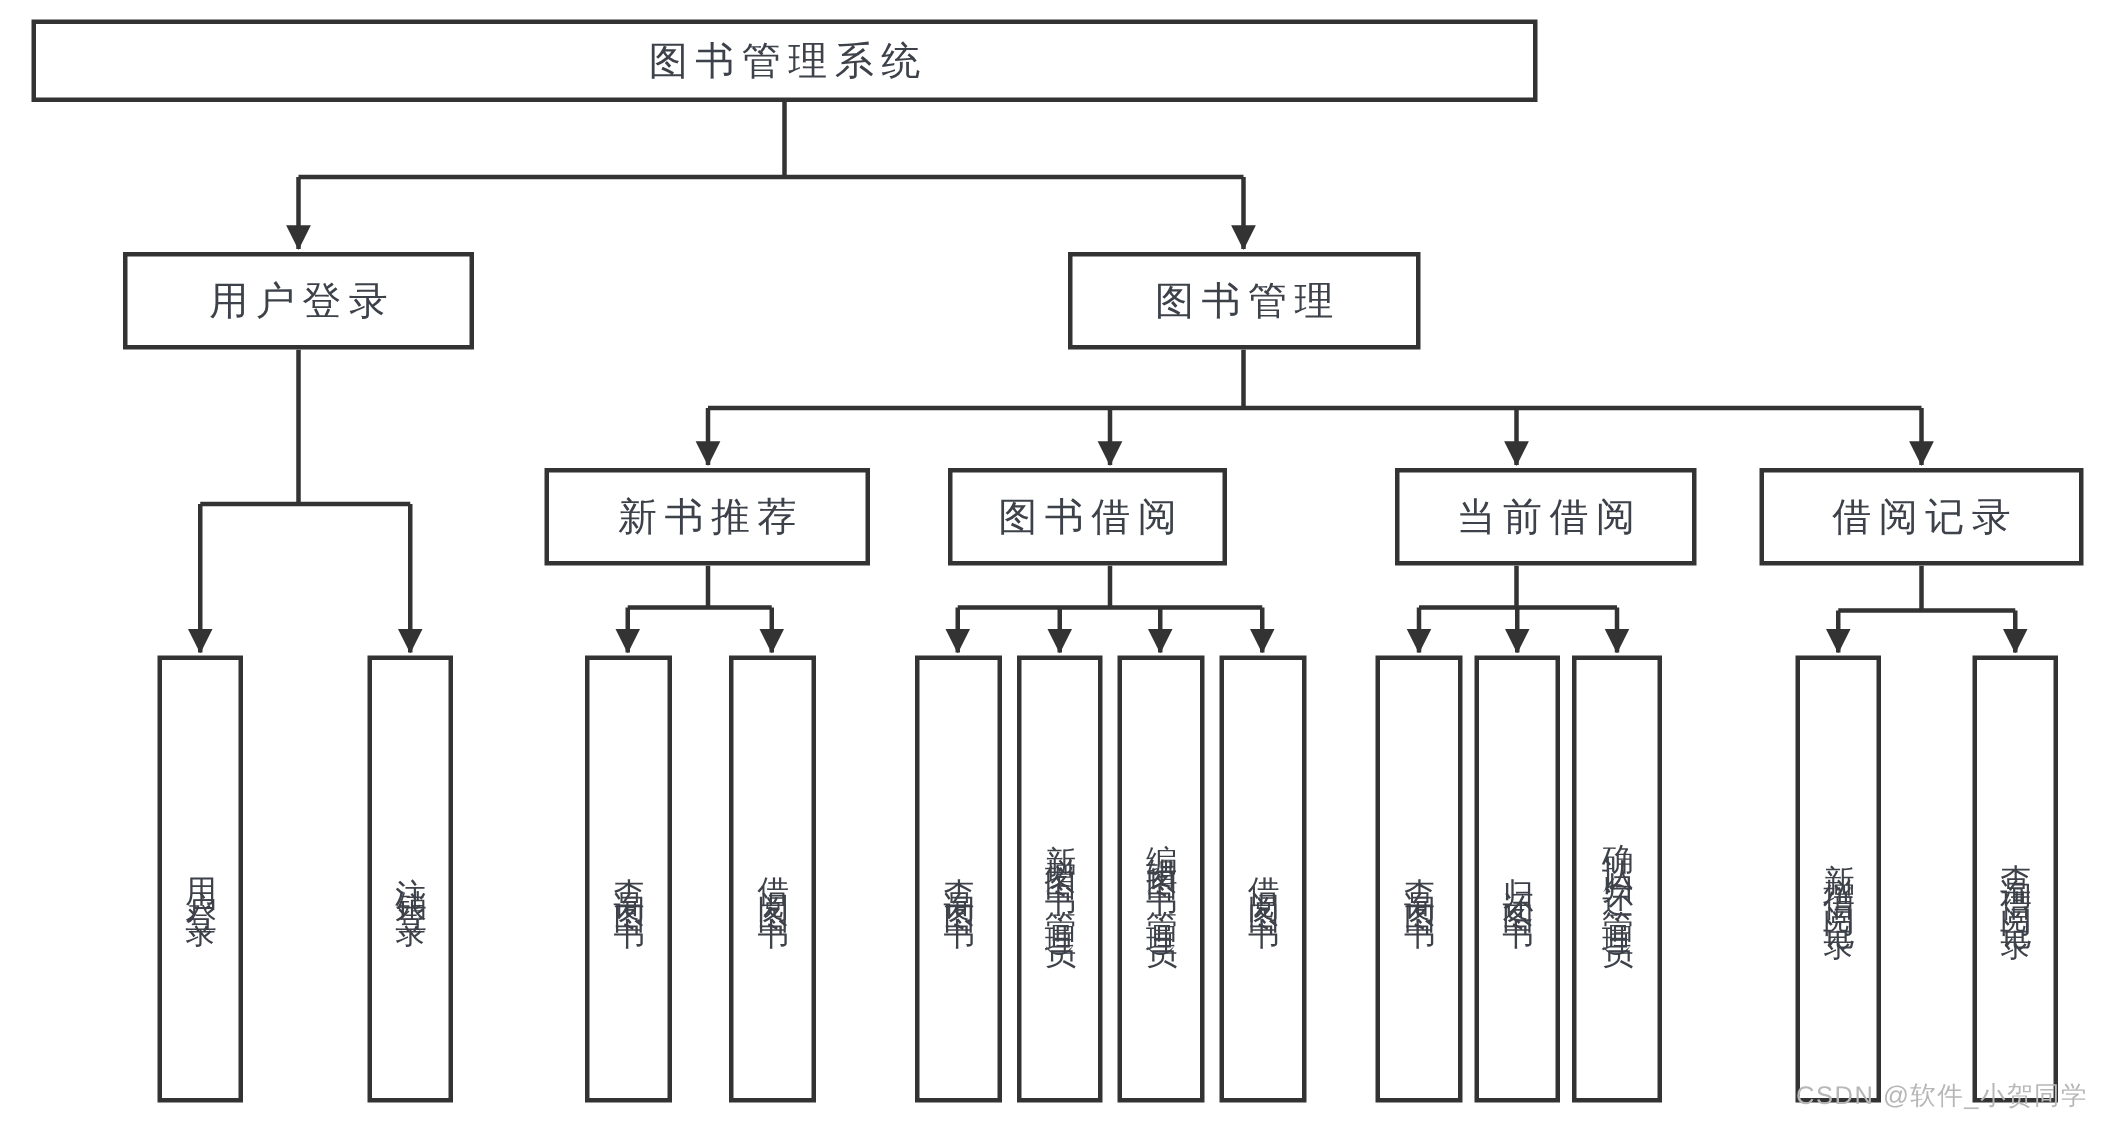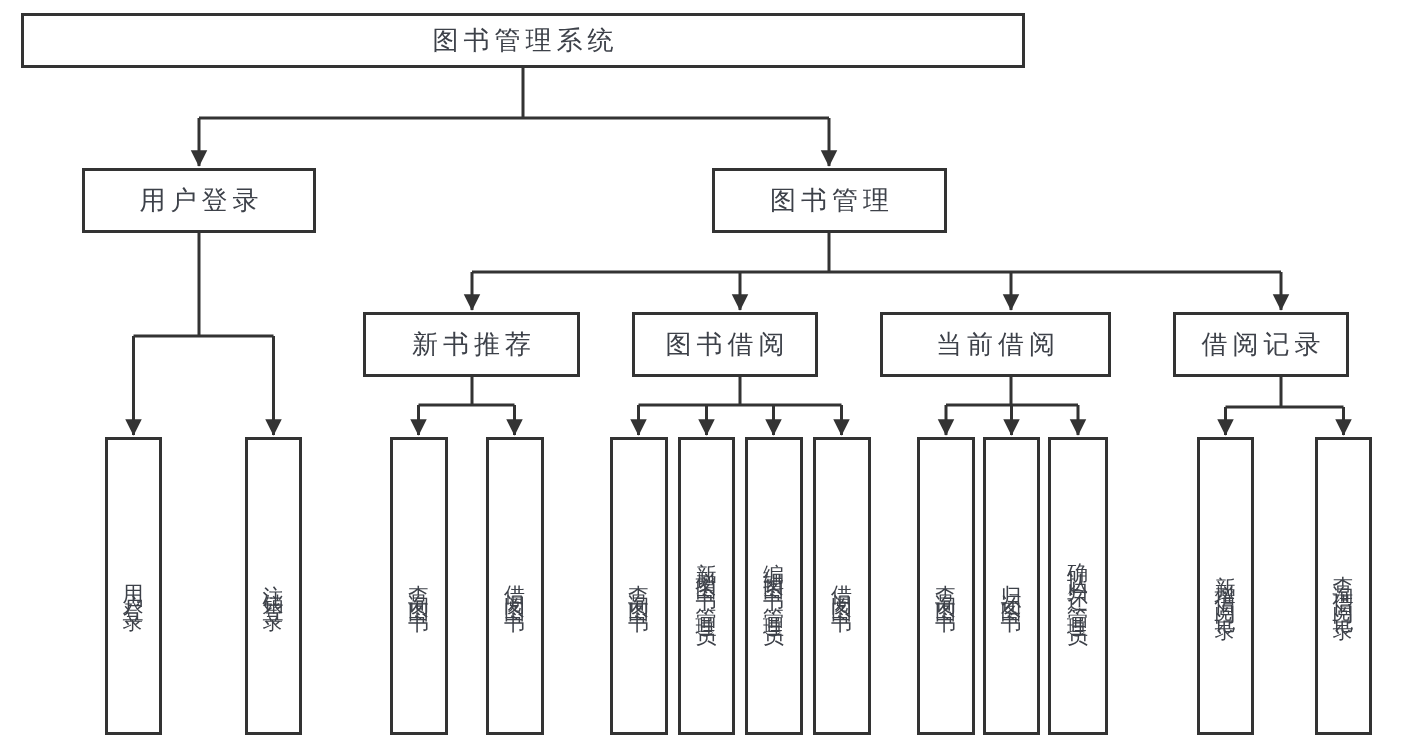--- a/index.html
+++ b/index.html
@@ -124,24 +124,24 @@
   <div class="node hbox" style="left:712px; top:168px; width:235px; height:65px;align-items:center;">
     <span class="hlabel">图书管理</span>
   </div>
 
   <div class="node hbox" style="left:363px; top:312px; width:217px; height:65px;">
     <span class="hlabel">新书推荐</span>
   </div>
   <div class="node hbox" style="left:632px; top:312px; width:186px; height:65px;">
     <span class="hlabel">图书借阅</span>
   </div>
-  <div class="node hbox" style="left:880px; top:312px; width:231px; height:65px;">
+  <div class="node hbox" style="left:930px; top:312px; width:201px; height:65px;">
     <span class="hlabel">当前借阅</span>
   </div>
-  <div class="node hbox" style="left:1173px; top:312px; width:176px; height:65px;">
+  <div class="node hbox" style="left:1173px; top:312px; width:216px; height:65px;">
     <span class="hlabel">借阅记录</span>
   </div>
 
   <div class="node vbox" style="left:105px; top:437px; width:57px; height:298px;">
     <span class="vtext">用户登录</span>
   </div>
   <div class="node vbox" style="left:245px; top:437px; width:57px; height:298px;">
     <span class="vtext">注销登录</span>
   </div>
 
@@ -175,14 +175,15 @@
     <span class="vtext">确认归还（管理员）</span>
   </div>
 
   <div class="node vbox" style="left:1197px; top:437px; width:57px; height:298px;">
     <span class="vtext">新增借阅记录</span>
   </div>
   <div class="node vbox" style="left:1315px; top:437px; width:57px; height:298px;">
     <span class="vtext">查询借阅记录</span>
   </div>
 
+  <div class="watermark">CSDN @软件_小贺同学</div>
 
 </div>
 
 </body></html>

